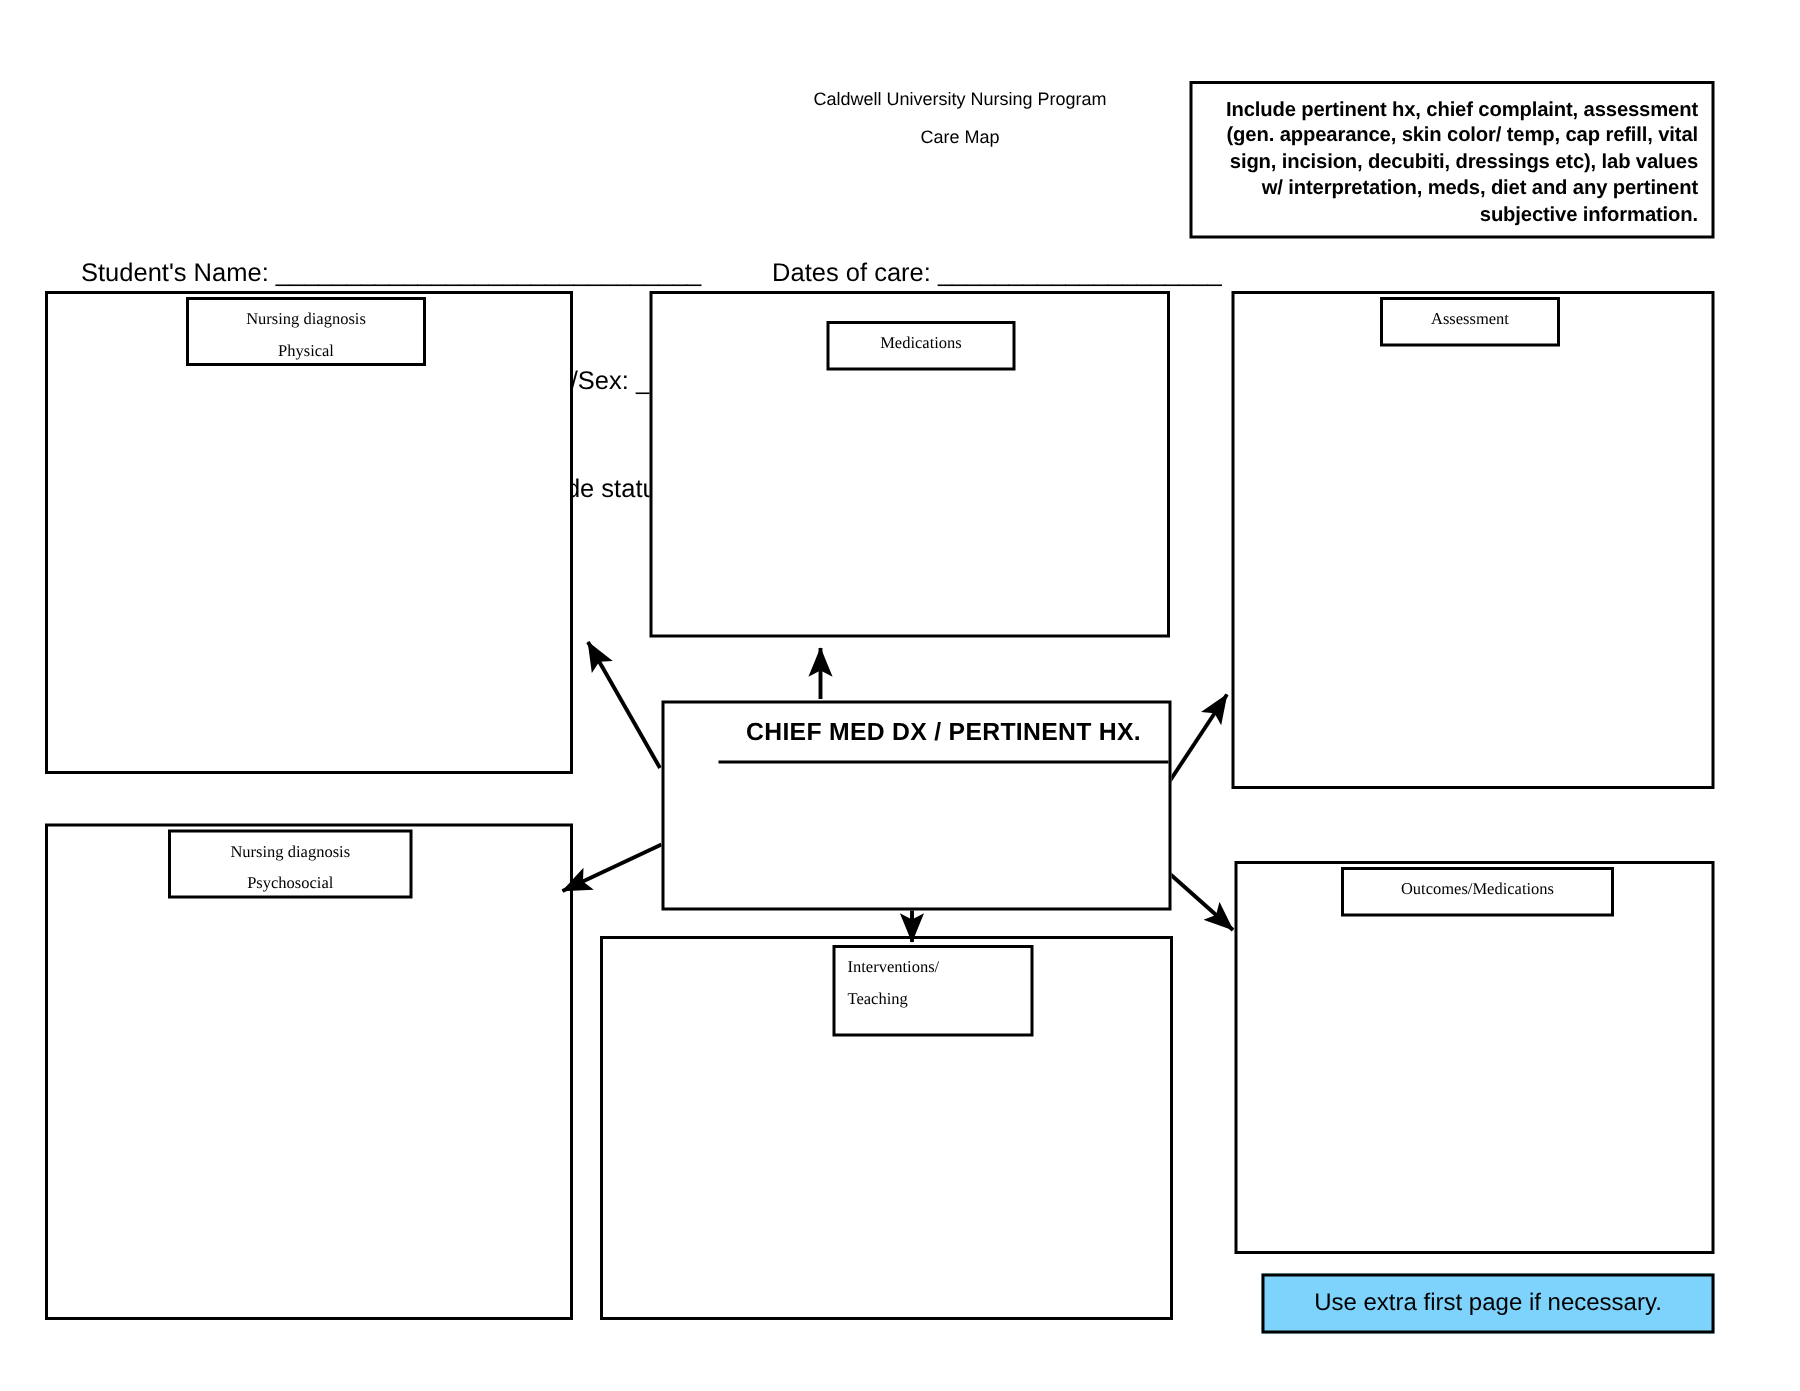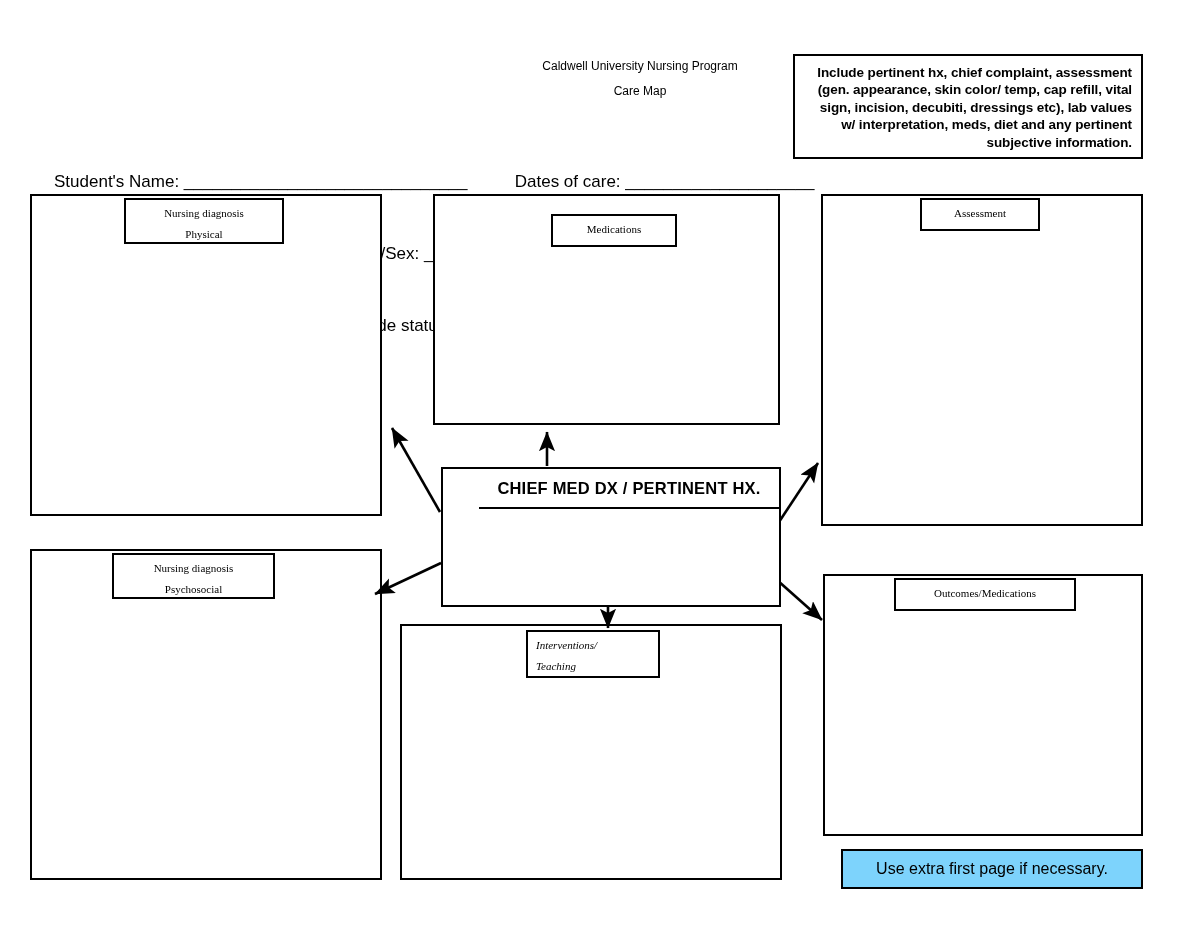--- a/index.html
+++ b/index.html
@@ -193,21 +193,21 @@
     <span>Assessment</span>
   </div>
 
   <div class="box" style="left:30px; top:549px; width:352px; height:331px;"></div>
   <div class="plate" style="left:112px; top:553px; width:163px; height:46px;">
     <div>Nursing diagnosis</div>
     <div>Psychosocial</div>
   </div>
 
   <div class="box" style="left:400px; top:624px; width:382px; height:256px;"></div>
-  <div class="plate left-align" style="left:526px; top:630px; width:134px; height:48px;font-style:italic;">
+  <div class="plate left-align" style="left:555px; top:630px; width:134px; height:61px;">
     <div>Interventions/</div>
     <div>Teaching</div>
   </div>
 
   <div class="box" style="left:823px; top:574px; width:320px; height:262px;"></div>
   <div class="plate" style="left:894px; top:578px; width:182px; height:33px;">
     <span>Outcomes/Medications</span>
   </div>
 
   <div class="chief-box">

